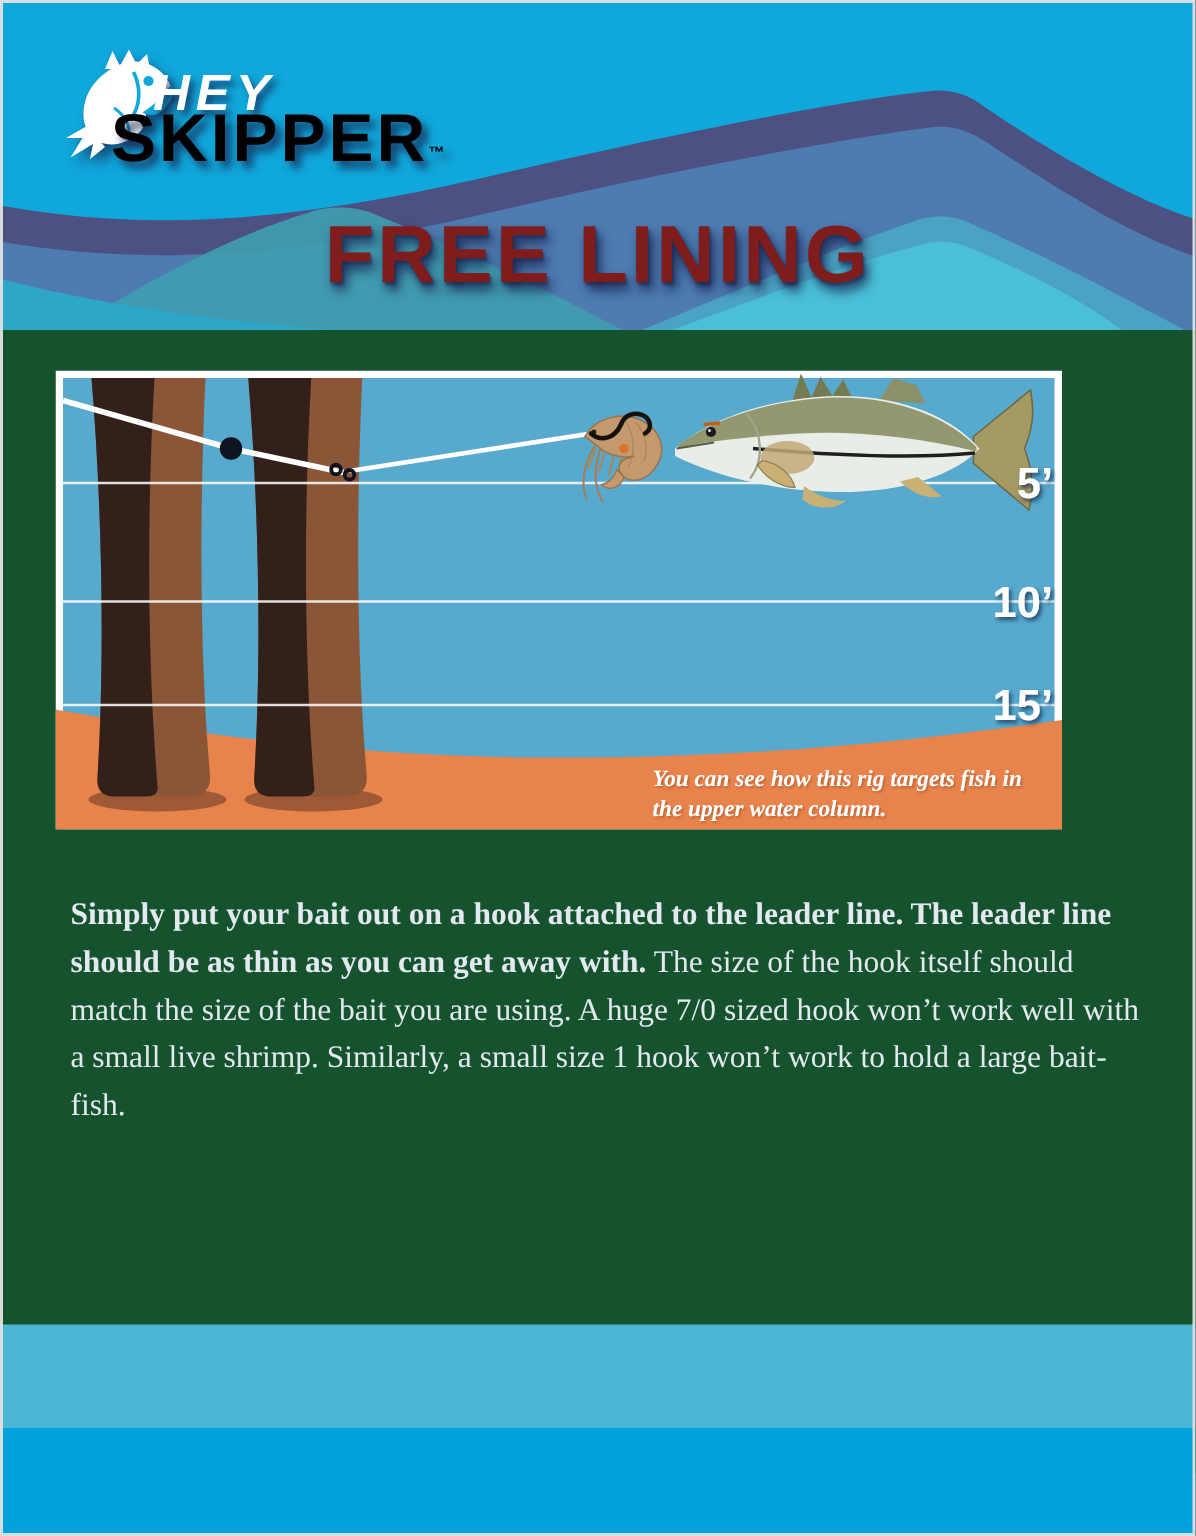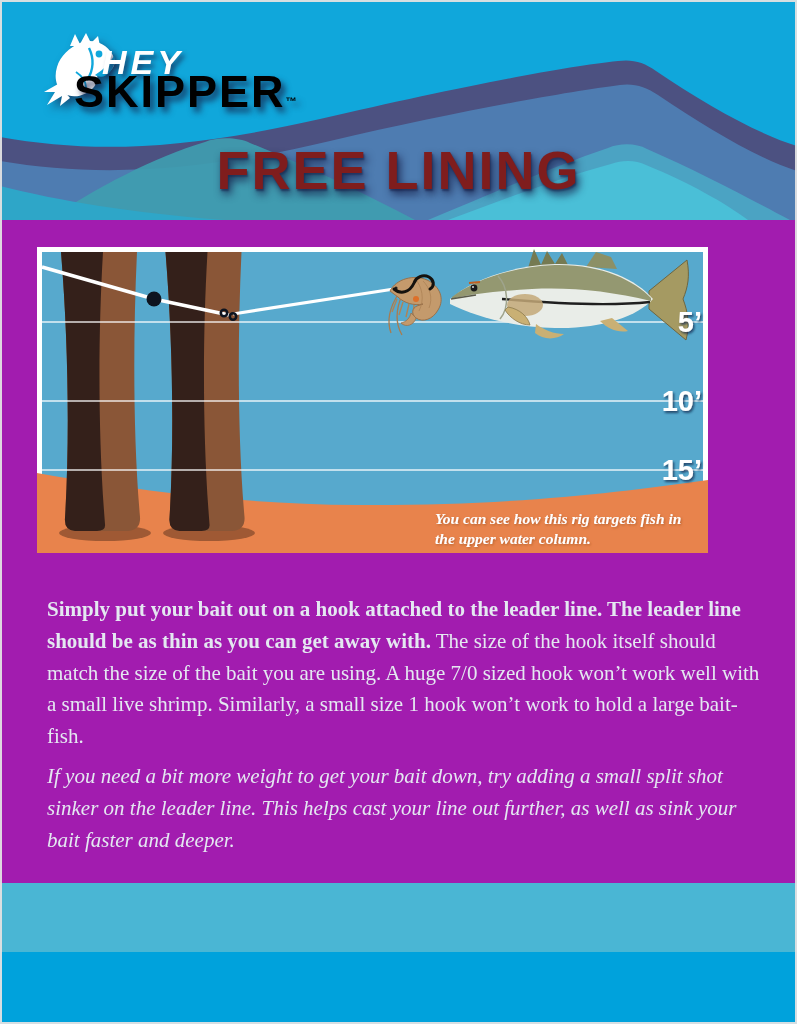--- a/index.html
+++ b/index.html
@@ -14,21 +14,21 @@
   .logo-hey{position:absolute;left:62px;top:17px;font-size:34px;font-weight:700;font-style:italic;
     color:#fff;letter-spacing:4px;text-shadow:3px 4px 5px rgba(22,30,70,.7);}
   .logo-skipper{position:absolute;left:34px;top:40px;font-size:45px;font-weight:900;color:#000000;
     letter-spacing:2px;text-shadow:4px 5px 6px rgba(22,30,70,.75);white-space:nowrap;}
   .logo-tm{font-size:11px;font-weight:700;vertical-align:baseline;position:relative;top:-2px;letter-spacing:0;}
   .title{position:absolute;left:0;top:139px;width:100%;margin:0;text-align:center;color:#7f1d1d;
     font-size:54px;font-weight:900;letter-spacing:2px;
     text-shadow:3px 5px 8px rgba(23,32,74,.9), 1px 2px 2px rgba(23,32,74,.6);}
 
   
-  .panel{position:absolute;top:220px;left:0;width:797px;height:763px;background:#a21caf;}
+  .panel{position:absolute;top:220px;left:0;width:797px;height:763px;background:#14532d;}
   .diagram{position:absolute;left:37px;top:27px;width:671px;height:306px;margin:0;}
   .diagram svg{display:block;}
 
   .copy{position:absolute;left:47px;top:374px;width:719px;color:#E4E8F1;
     font-family:"Liberation Serif",serif;font-size:21px;line-height:31.8px;}
   .copy p{margin:0;}
   .copy .p2{margin-top:8px;font-style:italic;}
   .copy b{font-weight:700;}
 
   
@@ -173,20 +173,19 @@
         <g filter="url(#lblShadow)">
           <text class="depth-text" x="665" y="85" text-anchor="end">5’</text>
           <text class="depth-text" x="665" y="164" text-anchor="end">10’</text>
           <text class="depth-text" x="665" y="233" text-anchor="end">15’</text>
         </g>
       </svg>
     </figure>
 
     <div class="copy">
       <p class="p1"><b>Simply put your bait out on a hook attached to the leader line. The leader line should be as thin as you can get away with.</b><span> The size of the hook itself should match the size of the bait you are using. A huge 7/0 sized hook won’t work well with a small live shrimp. Similarly, a small size 1 hook won’t work to hold a large bait-fish.</span></p>
-      <p class="p2">If you need a bit more weight to get your bait down, try adding a small split shot sinker on the leader line. This helps cast your line out further, as well as sink your bait faster and deeper.</p>
     </div>
   </main>
 
   <div class="footer-teal"></div>
   <div class="footer-cyan"></div>
 
 </div>
 
 </body></html>

